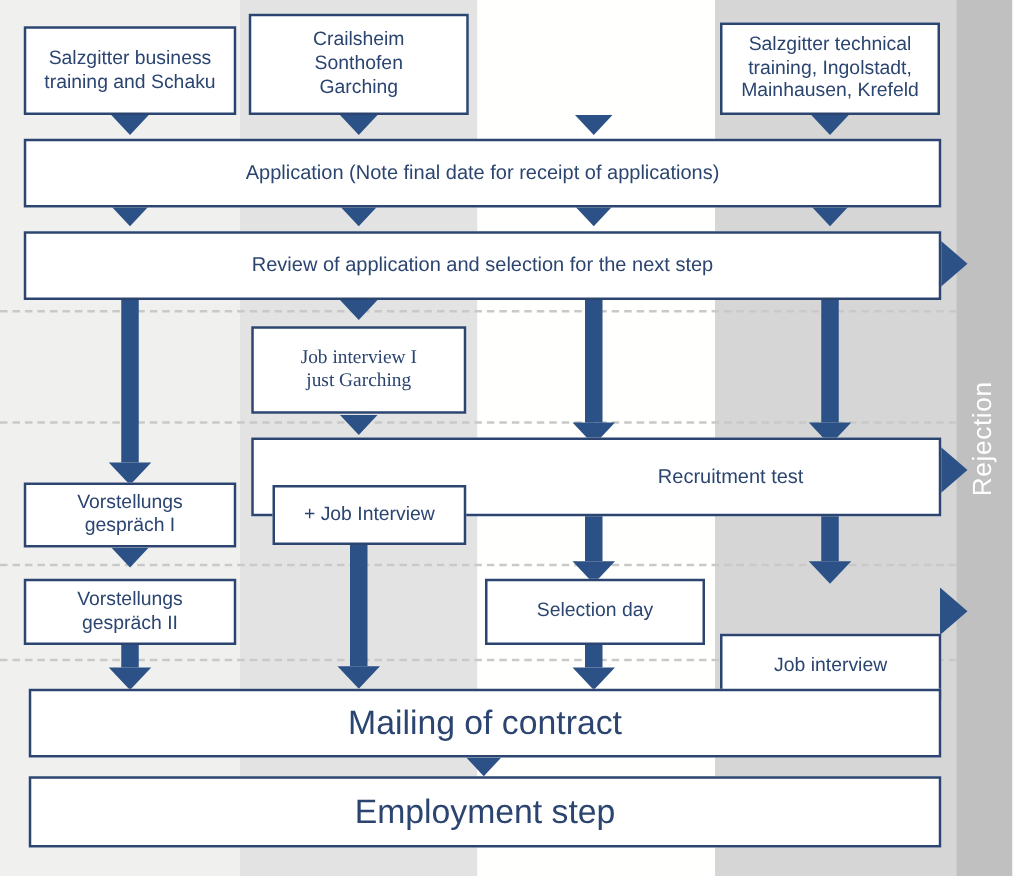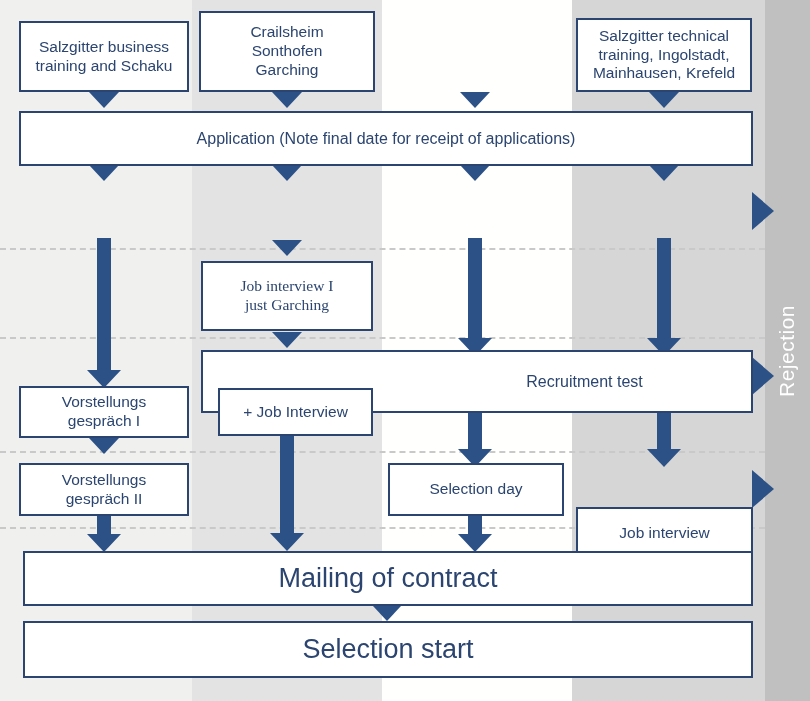--- a/index.html
+++ b/index.html
@@ -182,20 +182,23 @@
   <div class="box" style="left:576px;top:18px;width:176px;height:74px;">
     <span style="white-space:pre-line;">Salzgitter technical
 training, Ingolstadt,
 Mainhausen, Krefeld</span>
   </div>
 
   <div class="box wide" style="left:19px;top:111px;width:734px;height:55px;">
     <span>Application (Note final date for receipt of applications)</span>
   </div>
 
+  <div class="box wide" style="left:19px;top:185px;width:734px;height:55px;">
+    <span>Review of application and selection for the next step</span>
+  </div>
 
   <div class="box" style="left:201px;top:261px;width:172px;height:70px;">
     <span style="white-space:pre-line;font-family:Liberation Serif, serif;">Job interview I
 just Garching</span>
   </div>
 
   <div class="box wide" style="left:201px;top:350px;width:552px;height:63px;">
     <span style="margin-left:215px;">Recruitment test</span>
   </div>
 
@@ -219,16 +222,16 @@
 
   <div class="box" style="left:576px;top:463px;width:177px;height:53px;margin-top:44px;">
     <span>Job interview</span>
   </div>
 
   <div class="box big" style="left:23px;top:551px;width:730px;height:55px;">
     <span>Mailing of contract</span>
   </div>
 
   <div class="box big" style="left:23px;top:621px;width:730px;height:57px;">
-    <span>Selection start</span>
+    <span>Employment step</span>
   </div>
 
 </div>
 
 </body></html>

